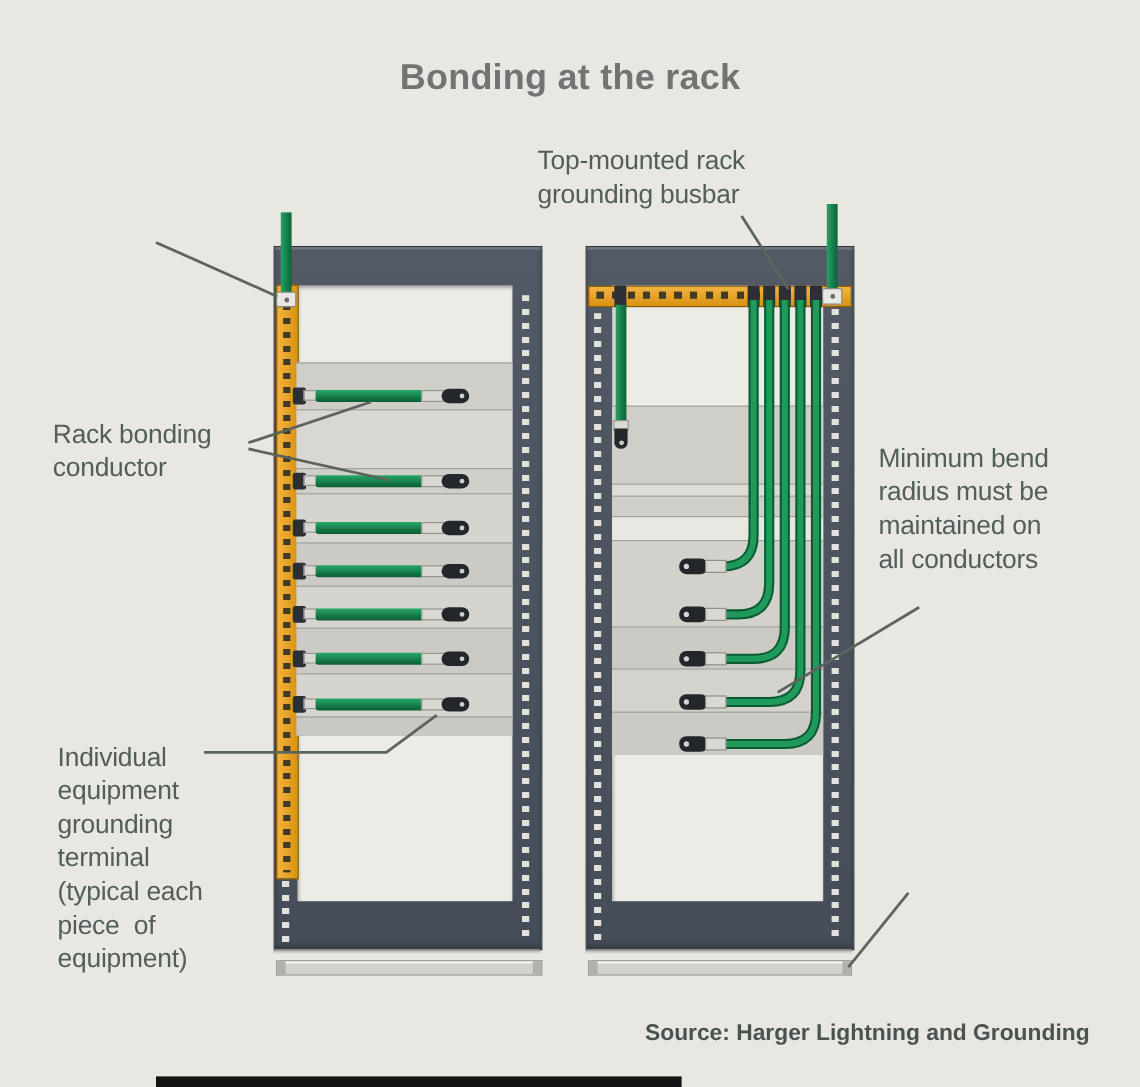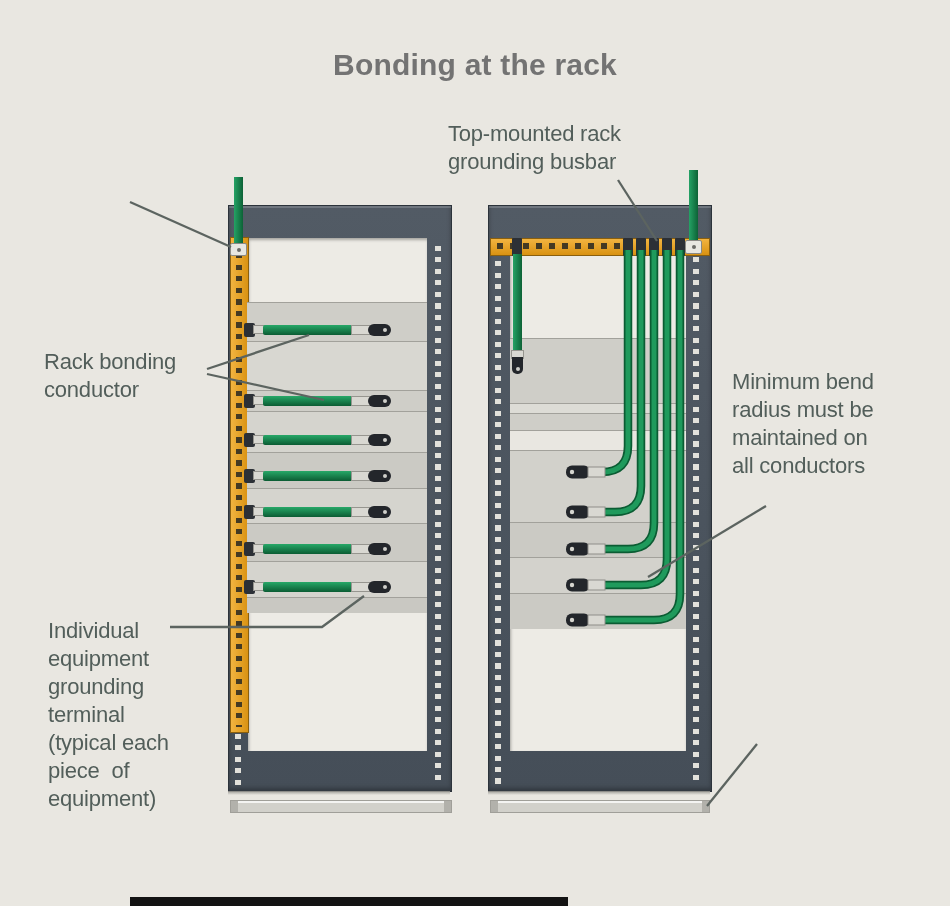--- a/index.html
+++ b/index.html
@@ -264,15 +264,16 @@
 maintained on
 all conductors</div>
   <div class="lbl" style="left:48px;  top:617px;">Individual
 equipment
 grounding
 terminal
 (typical each
 piece  of
 equipment)</div>
 
+  <div class="source">Source: Harger Lightning and Grounding</div>
 
   <div id="bottom-bar"></div>
 </div>
 
 </body></html>

